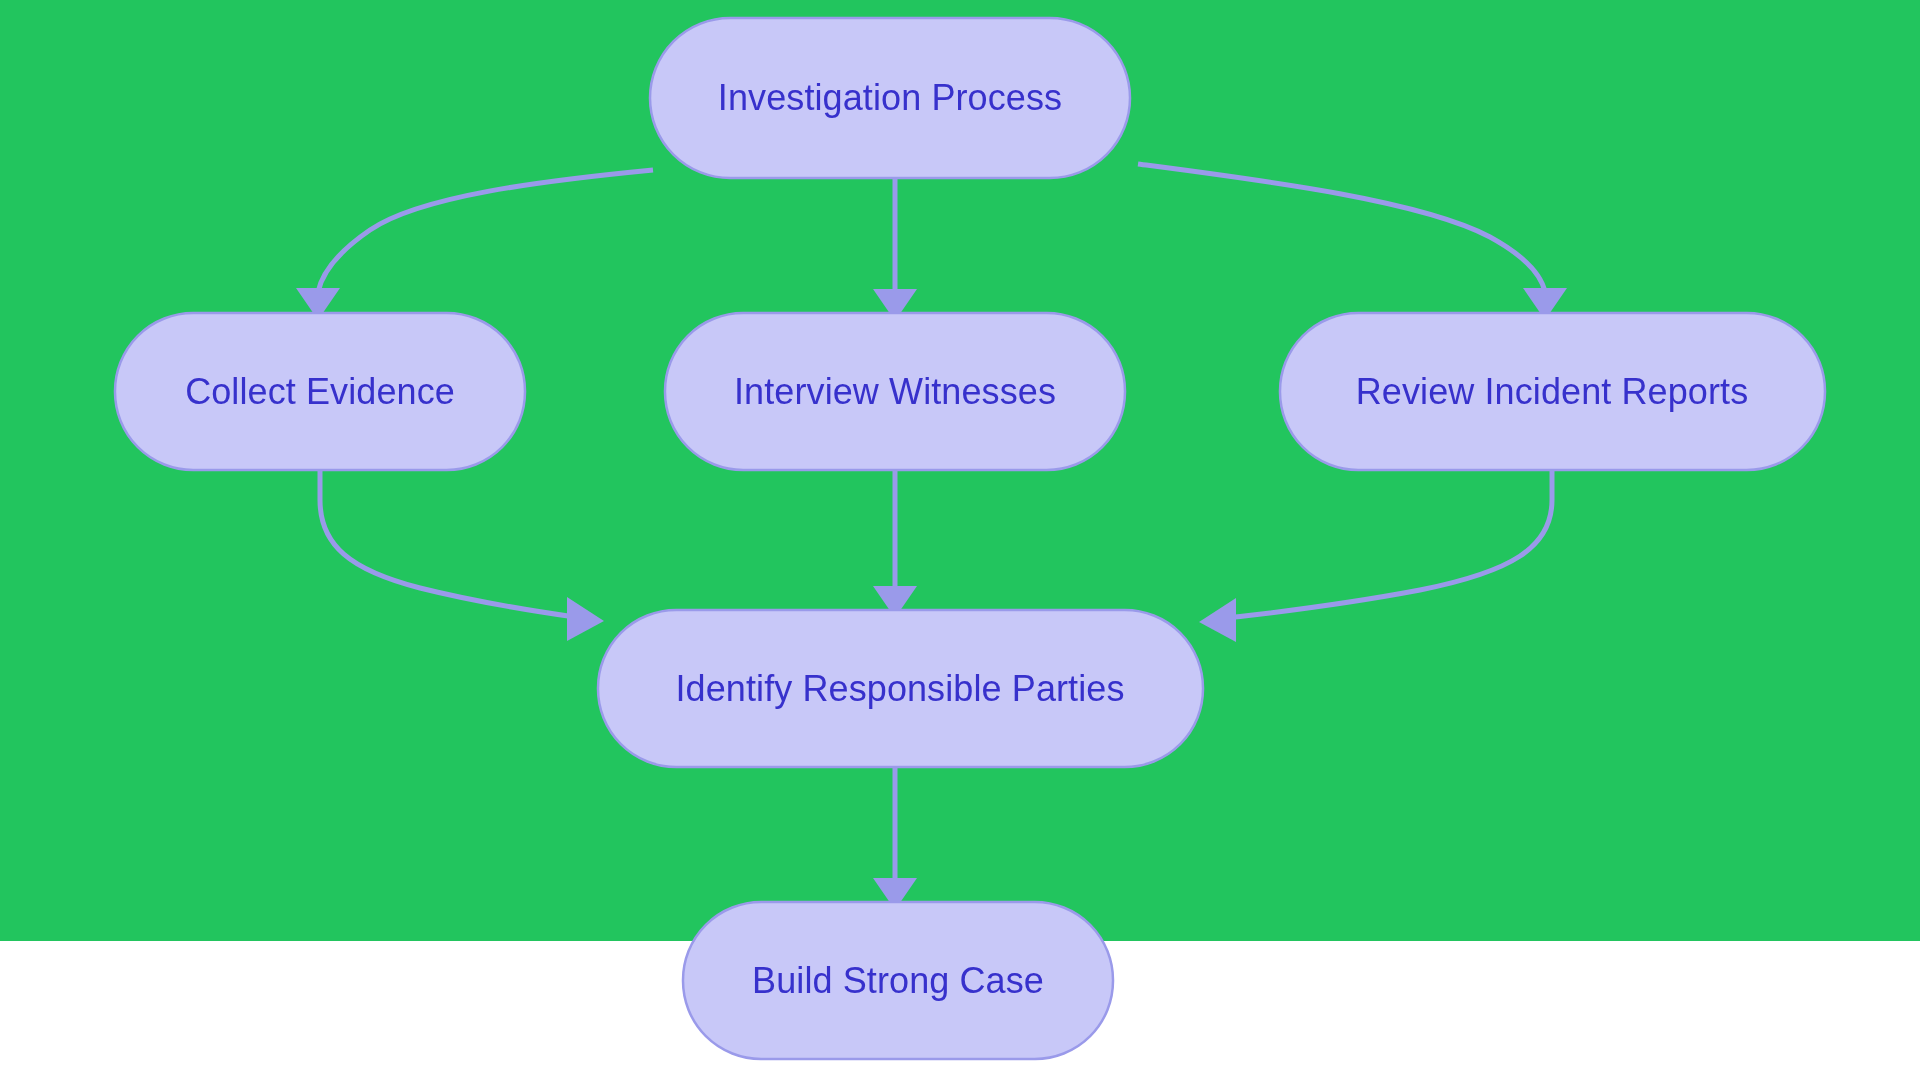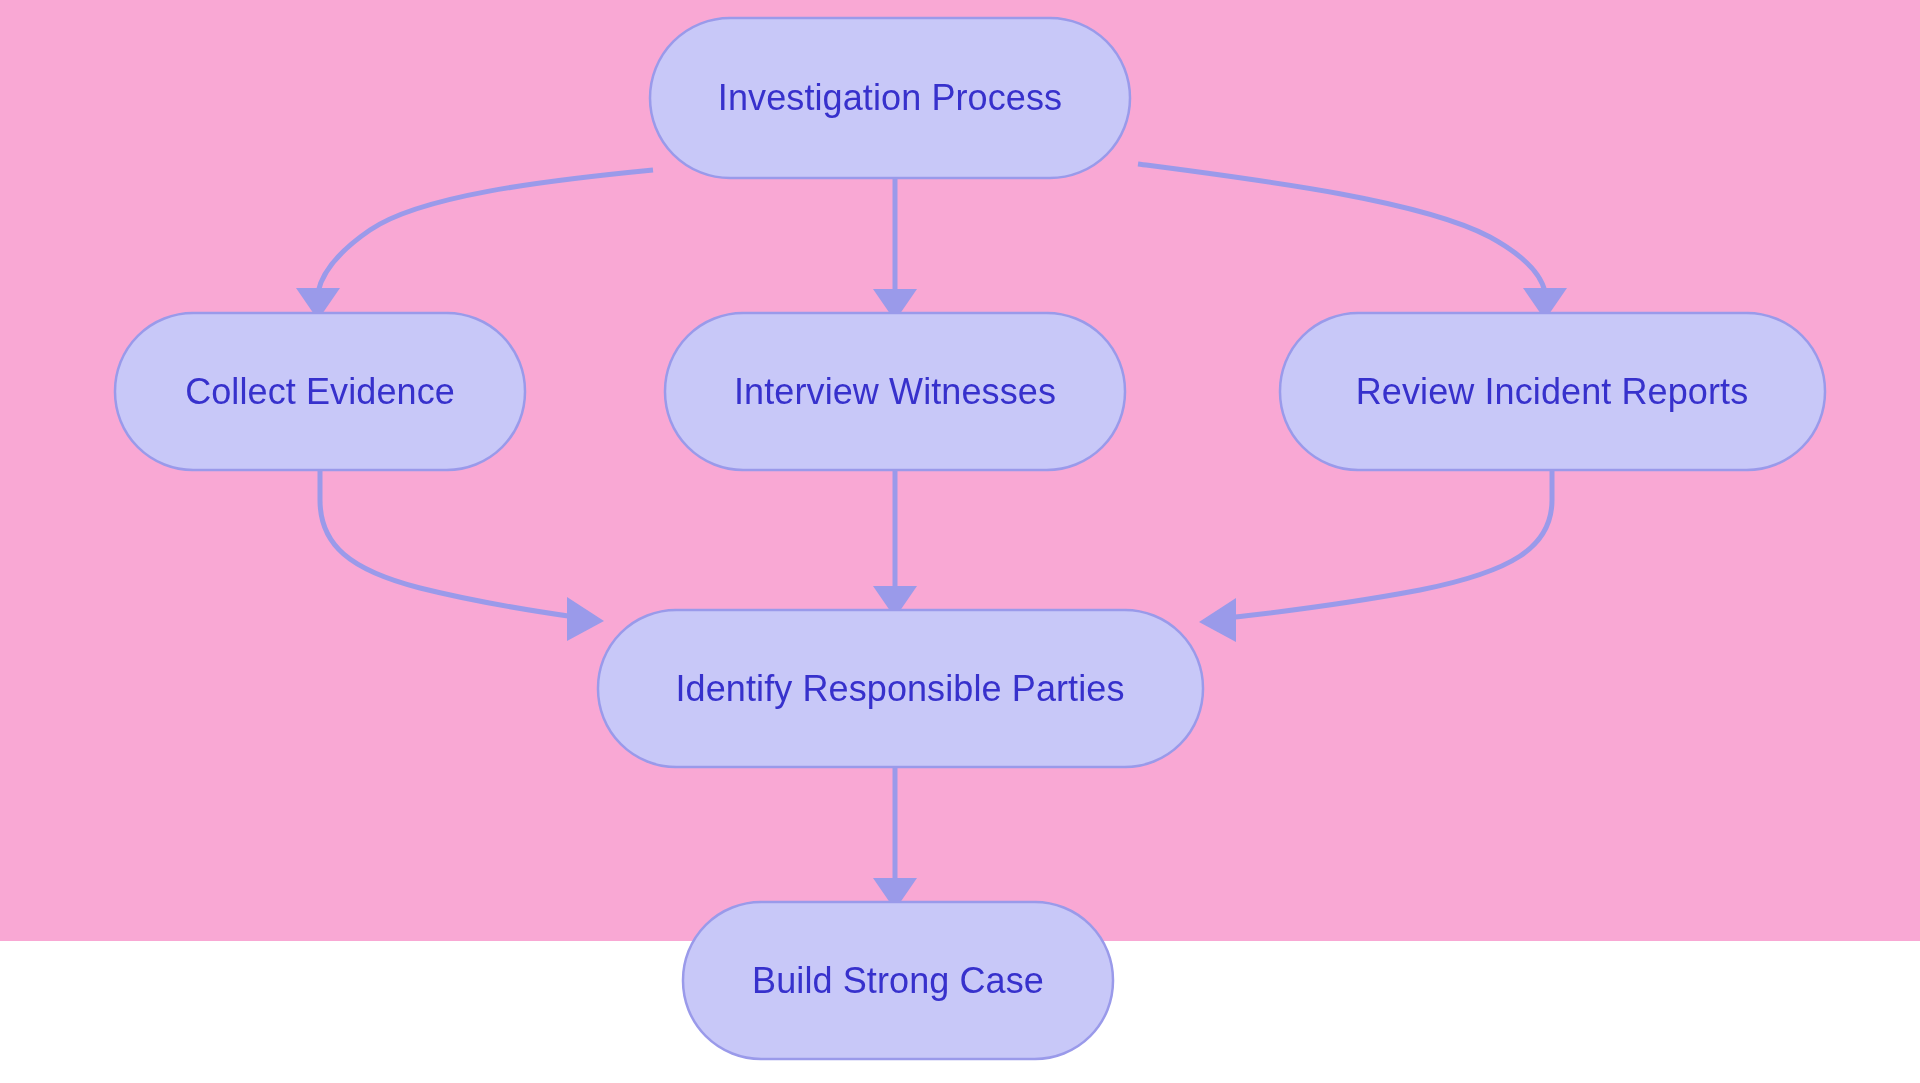--- a/index.html
+++ b/index.html
@@ -10,21 +10,21 @@
   body {
     width: 1920px;
     height: 1083px;
     font-family: "Liberation Sans", "DejaVu Sans", sans-serif;
     overflow: hidden;
   }
   #flowchart-root {
     position: relative;
     width: 1920px;
     height: 941px;
-    background: #f9a8d4;
+    background: #22c55e;
   }
   svg.diagram {
     display: block;
     width: 1920px;
     height: 1083px;
   }
   .node-shape {
     fill: #c8c8f8;
     stroke: #9a9aea;
     stroke-width: 2.5;

